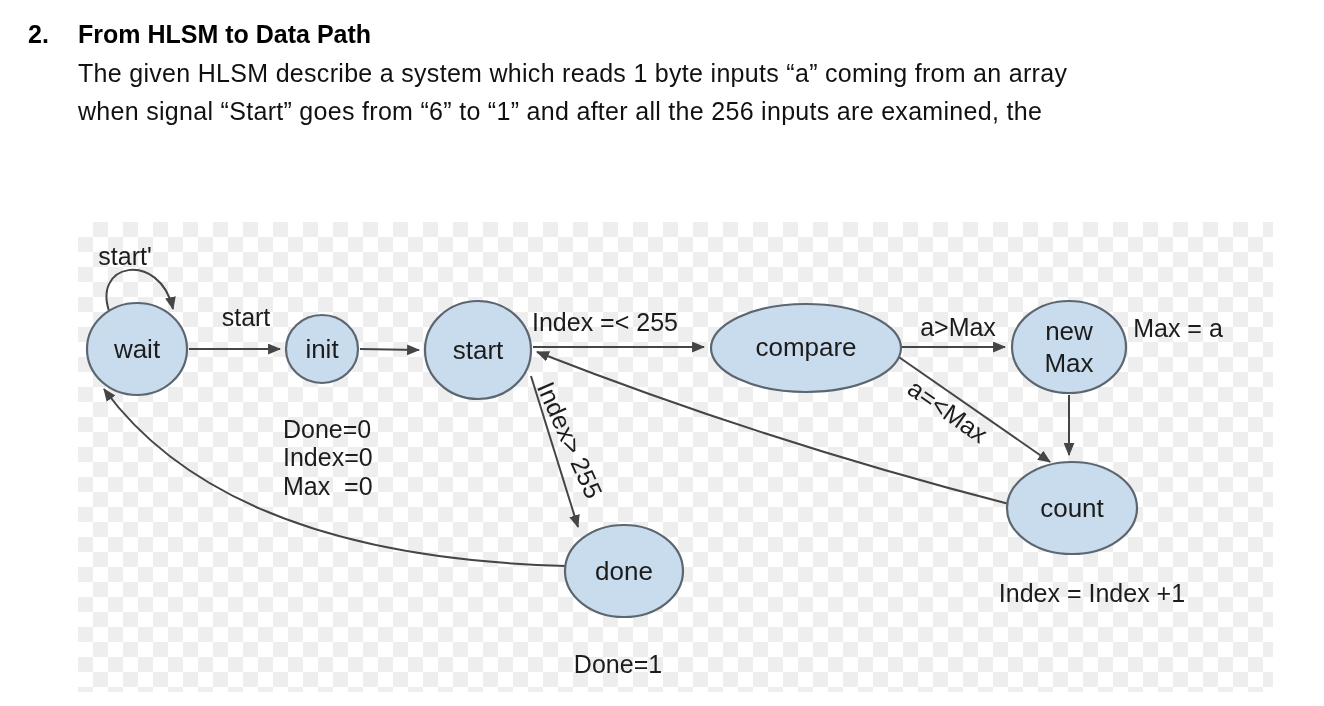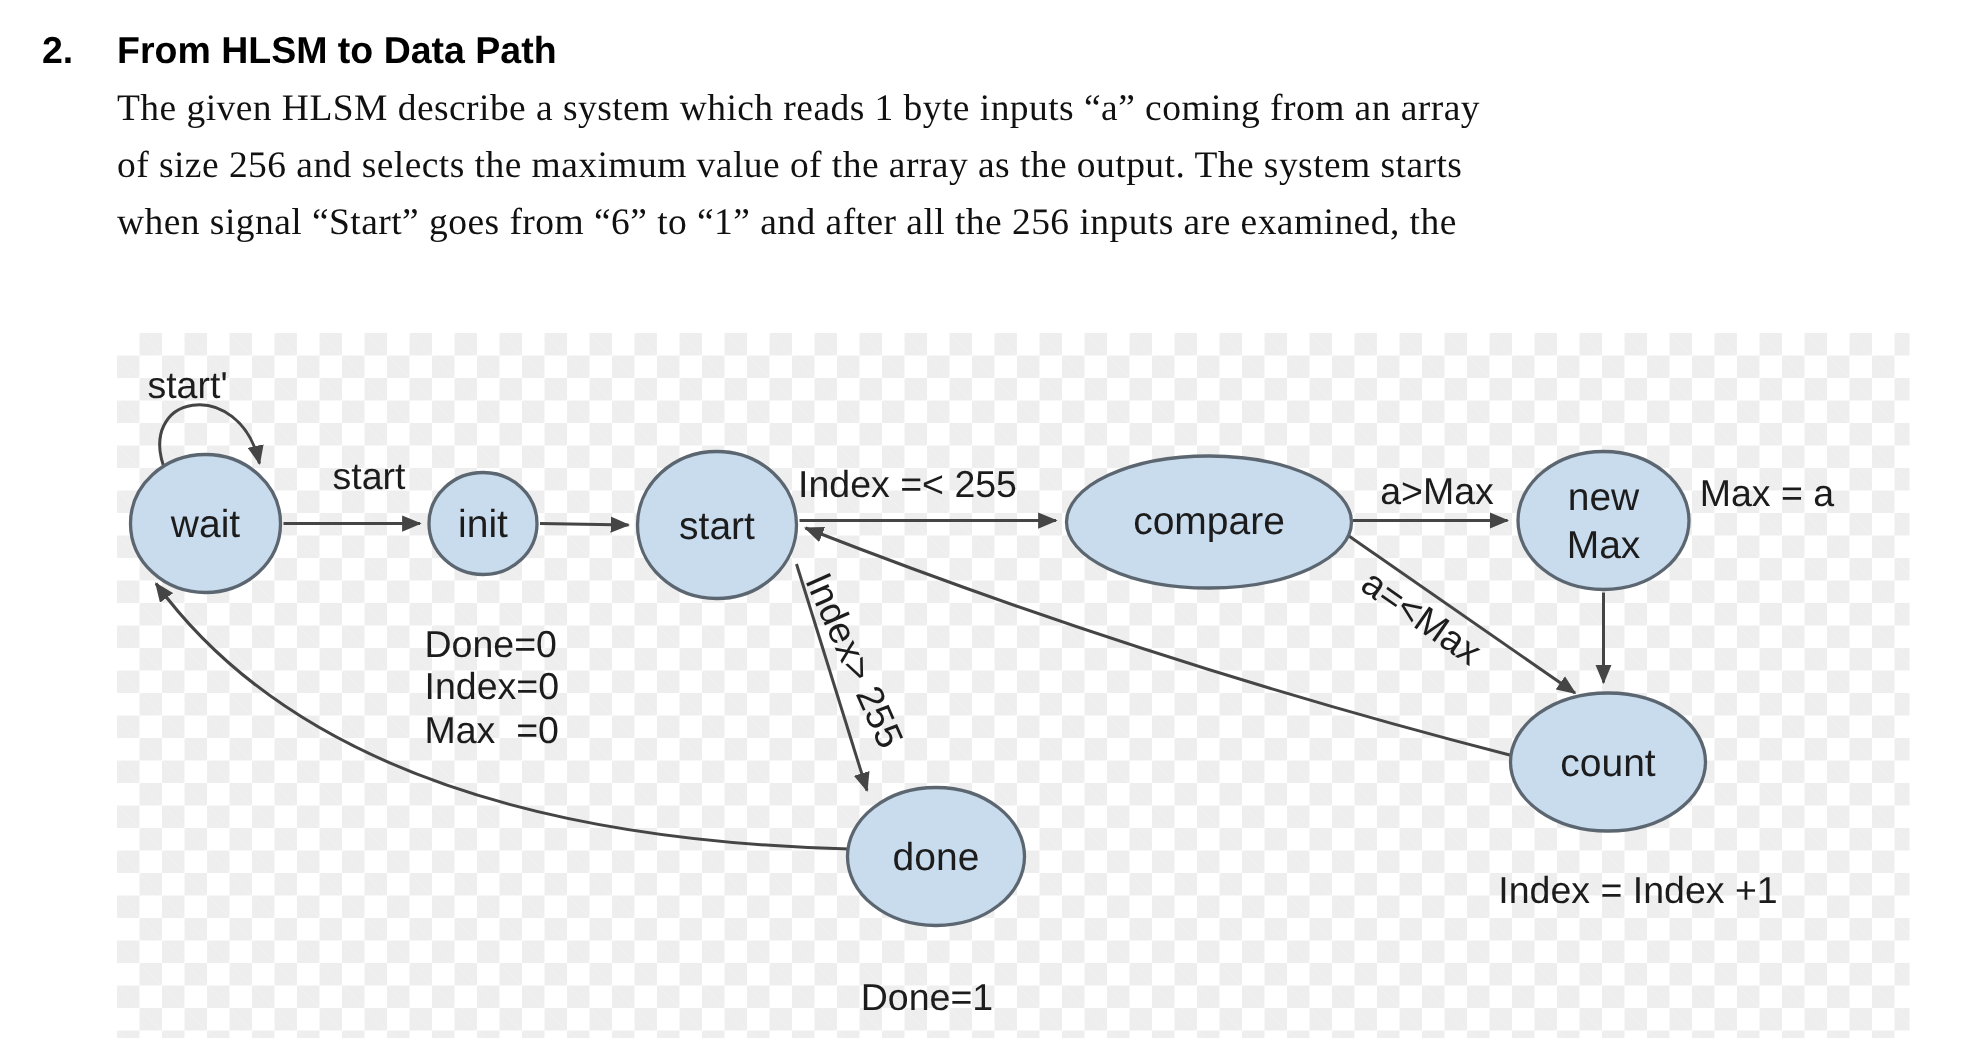--- a/index.html
+++ b/index.html
@@ -14,21 +14,21 @@
     width:1324px;height:706px;background:#ffffff;position:relative;overflow:hidden;
     font-family:"Liberation Sans", sans-serif;
   }
   .heading{position:absolute;top:20px;left:0;width:100%;height:32px;font-weight:bold;font-size:25px;color:#000;}
   .heading .hnum{position:absolute;left:28px;top:0;}
   .heading .htitle{position:absolute;left:78px;top:0;white-space:nowrap;}
   .body-text{
     position:absolute;left:78px;top:54px;width:1180px;
     font-size:25px;line-height:38px;letter-spacing:0.3px;color:#111;
   }
-  .body-text div{white-space:nowrap;font-family:Liberation Serif, serif;}
+  .body-text div{white-space:nowrap;}
   .checkerboard{
     position:absolute;left:78px;top:222px;width:1195px;height:470px;
     background-color:#fff;
     background-image:
       linear-gradient(45deg, var(--checker) 25%, transparent 25%, transparent 75%, var(--checker) 75%),
       linear-gradient(45deg, var(--checker) 25%, transparent 25%, transparent 75%, var(--checker) 75%);
     background-size:30px 30px;
     background-position:0 0, 15px 15px;
   }
   svg.diagram{position:absolute;left:0;top:0;}
@@ -43,21 +43,20 @@
 </head>
 <body>
 
 <div class="heading">
   <span class="hnum">2.</span>
   <span class="htitle">From HLSM to Data Path</span>
 </div>
 
 <div class="body-text">
   <div>The given HLSM describe a system which reads 1 byte inputs “a” coming from an array</div>
-  <div>of size 256 and selects the maximum value of the array as the output. The system starts</div>
   <div>when signal “Start” goes from “6” to “1” and after all the 256 inputs are examined, the</div>
 </div>
 
 <div class="checkerboard"></div>
 
 <svg class="diagram" width="1324" height="706" viewBox="0 0 1324 706">
   <defs>
     <marker id="arrowhead" viewBox="0 0 12 10" refX="11" refY="5" markerWidth="13" markerHeight="11" orient="auto" markerUnits="userSpaceOnUse">
       <path class="ah" d="M0,0 L12,5 L0,10 Z"></path>
     </marker>

